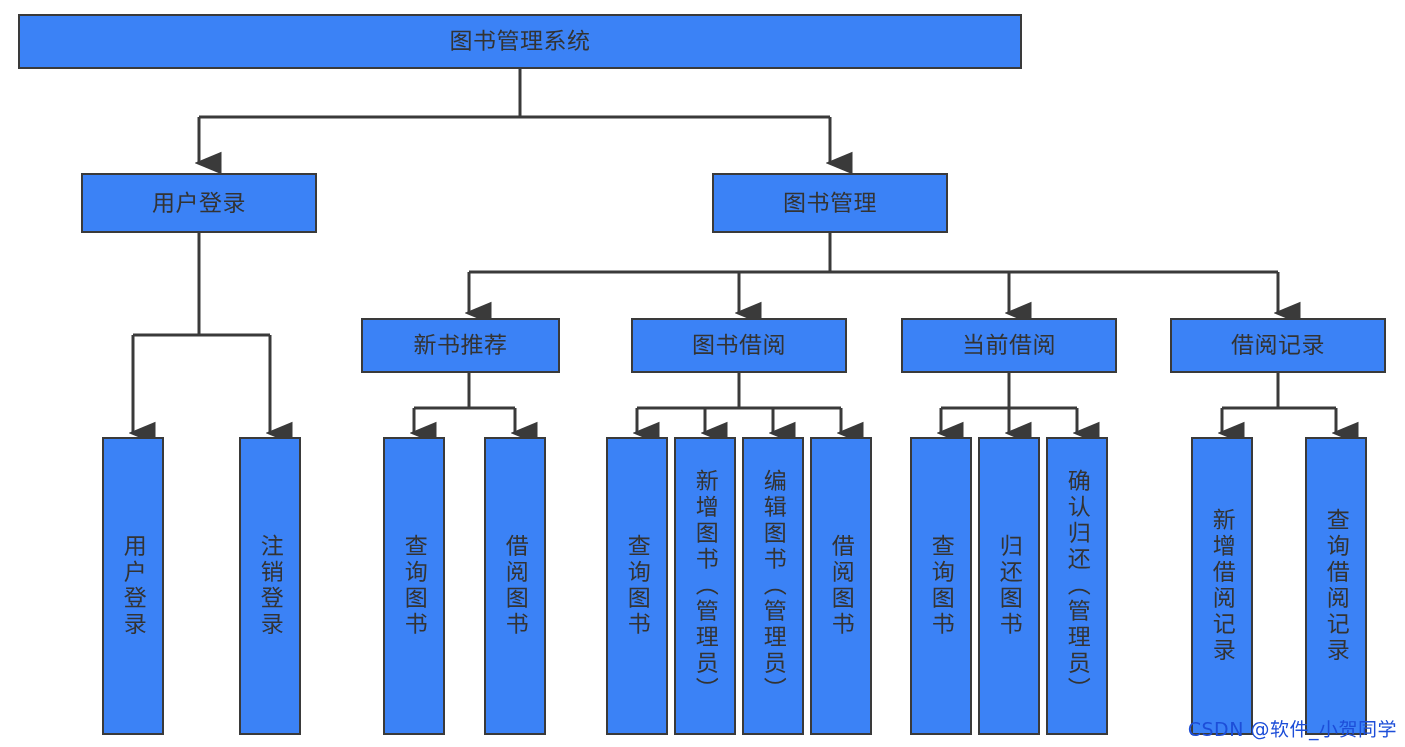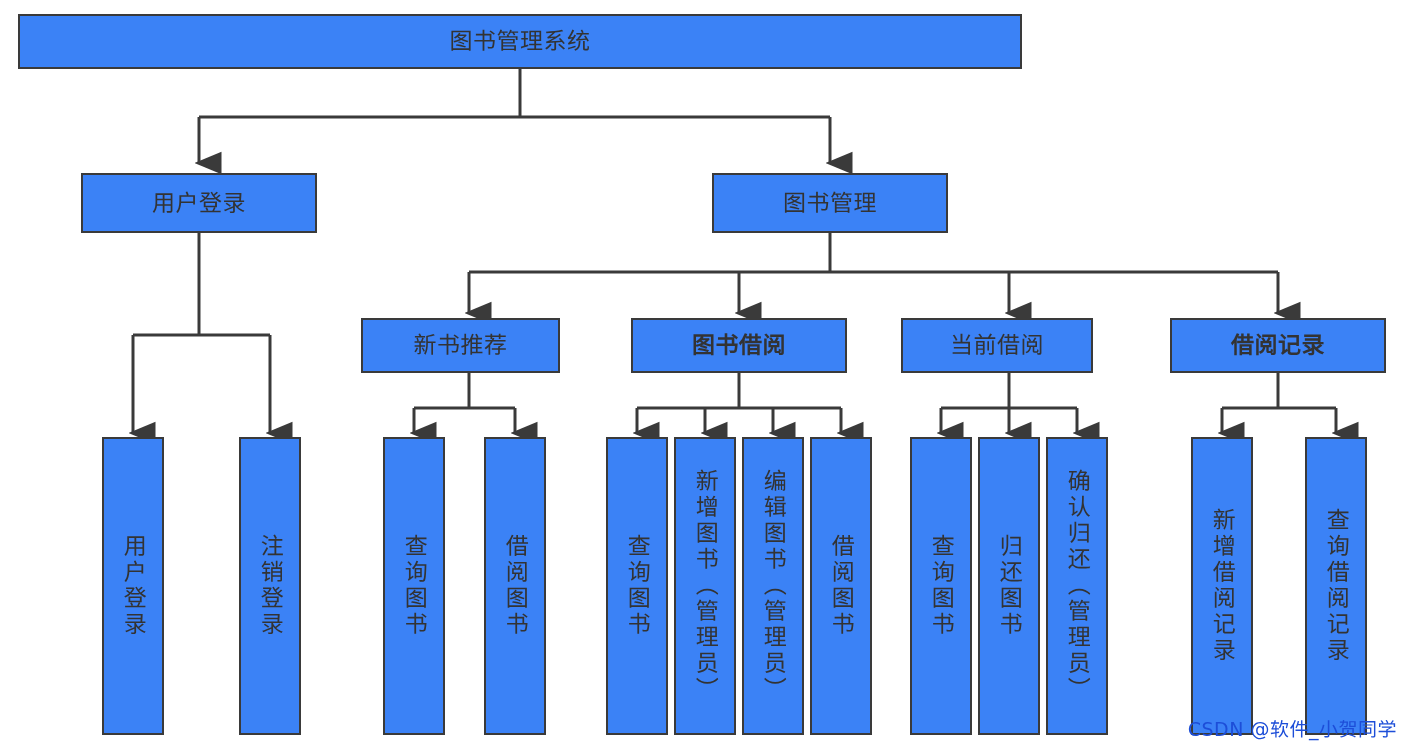--- a/index.html
+++ b/index.html
@@ -132,29 +132,29 @@
   </div>
 
   <div class="node horiz" style="left:712px; top:173px; width:236px; height:60px;">
     <span class="label">图书管理</span>
   </div>
 
   <div class="node horiz" style="left:361px; top:318px; width:199px; height:55px;">
     <span class="label">新书推荐</span>
   </div>
 
-  <div class="node horiz" style="left:631px; top:318px; width:216px; height:55px;font-weight:bold;">
+  <div class="node horiz" style="left:631px; top:318px; width:216px; height:55px;">
     <span class="label">图书借阅</span>
   </div>
 
-  <div class="node horiz" style="left:901px; top:318px; width:192px; height:55px;">
+  <div class="node horiz" style="left:901px; top:318px; width:216px; height:55px;">
     <span class="label">当前借阅</span>
   </div>
 
-  <div class="node horiz" style="left:1170px; top:318px; width:216px; height:55px;font-weight:bold;">
+  <div class="node horiz" style="left:1170px; top:318px; width:216px; height:55px;">
     <span class="label">借阅记录</span>
   </div>
 
   <div class="node vert" style="left:102px; top:437px; width:62px; height:298px;">
     <span class="label">用户登录</span>
   </div>
 
   <div class="node vert" style="left:239px; top:437px; width:62px; height:298px;">
     <span class="label">注销登录</span>
   </div>

